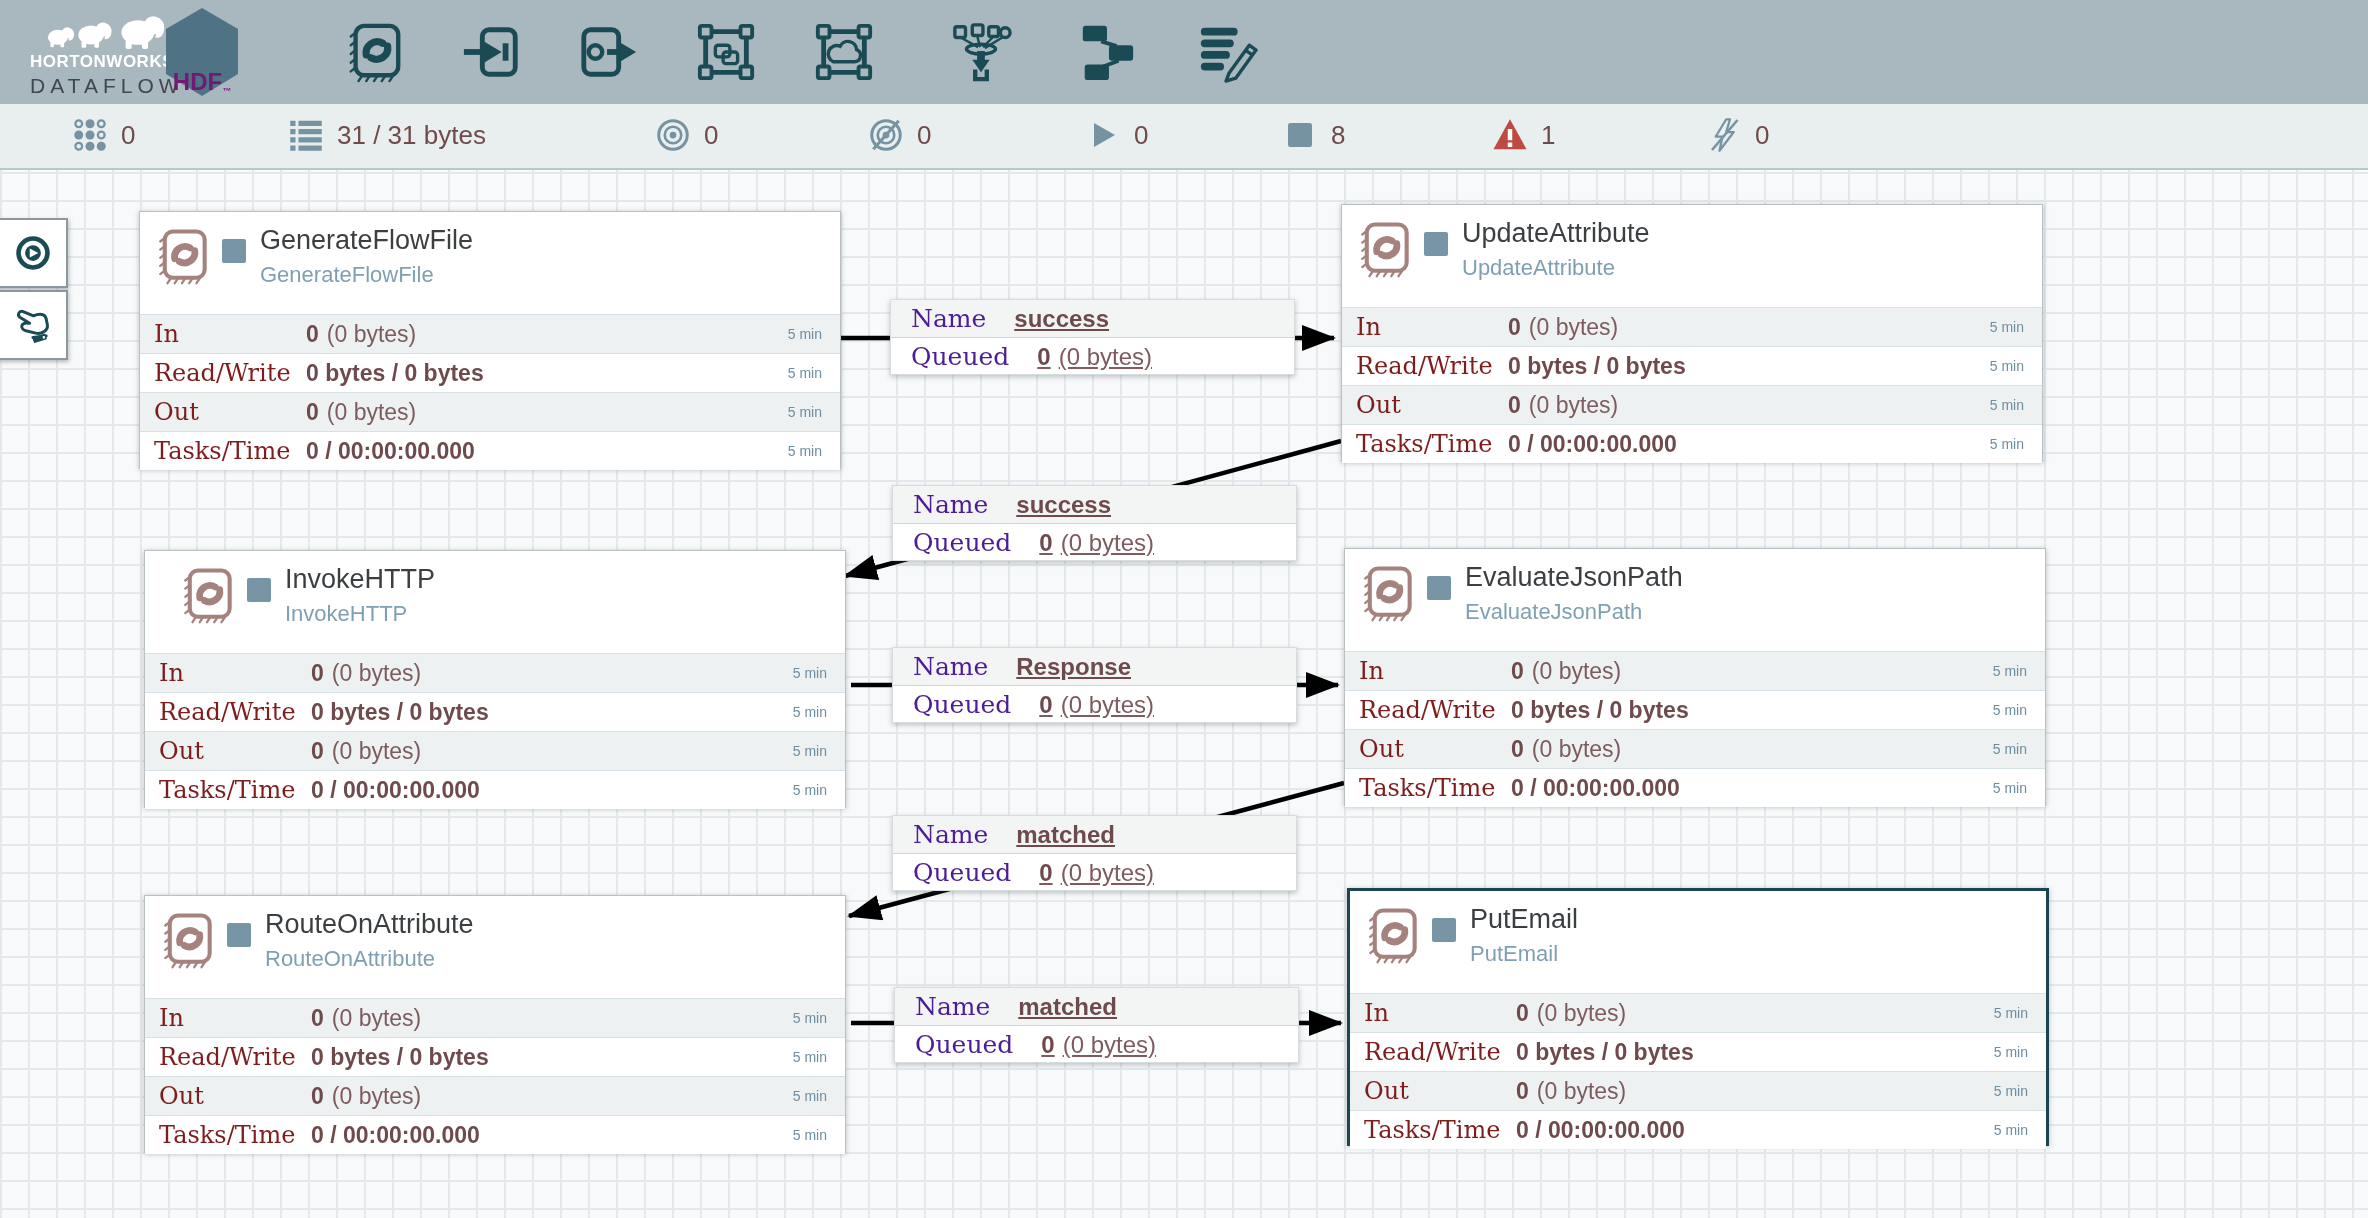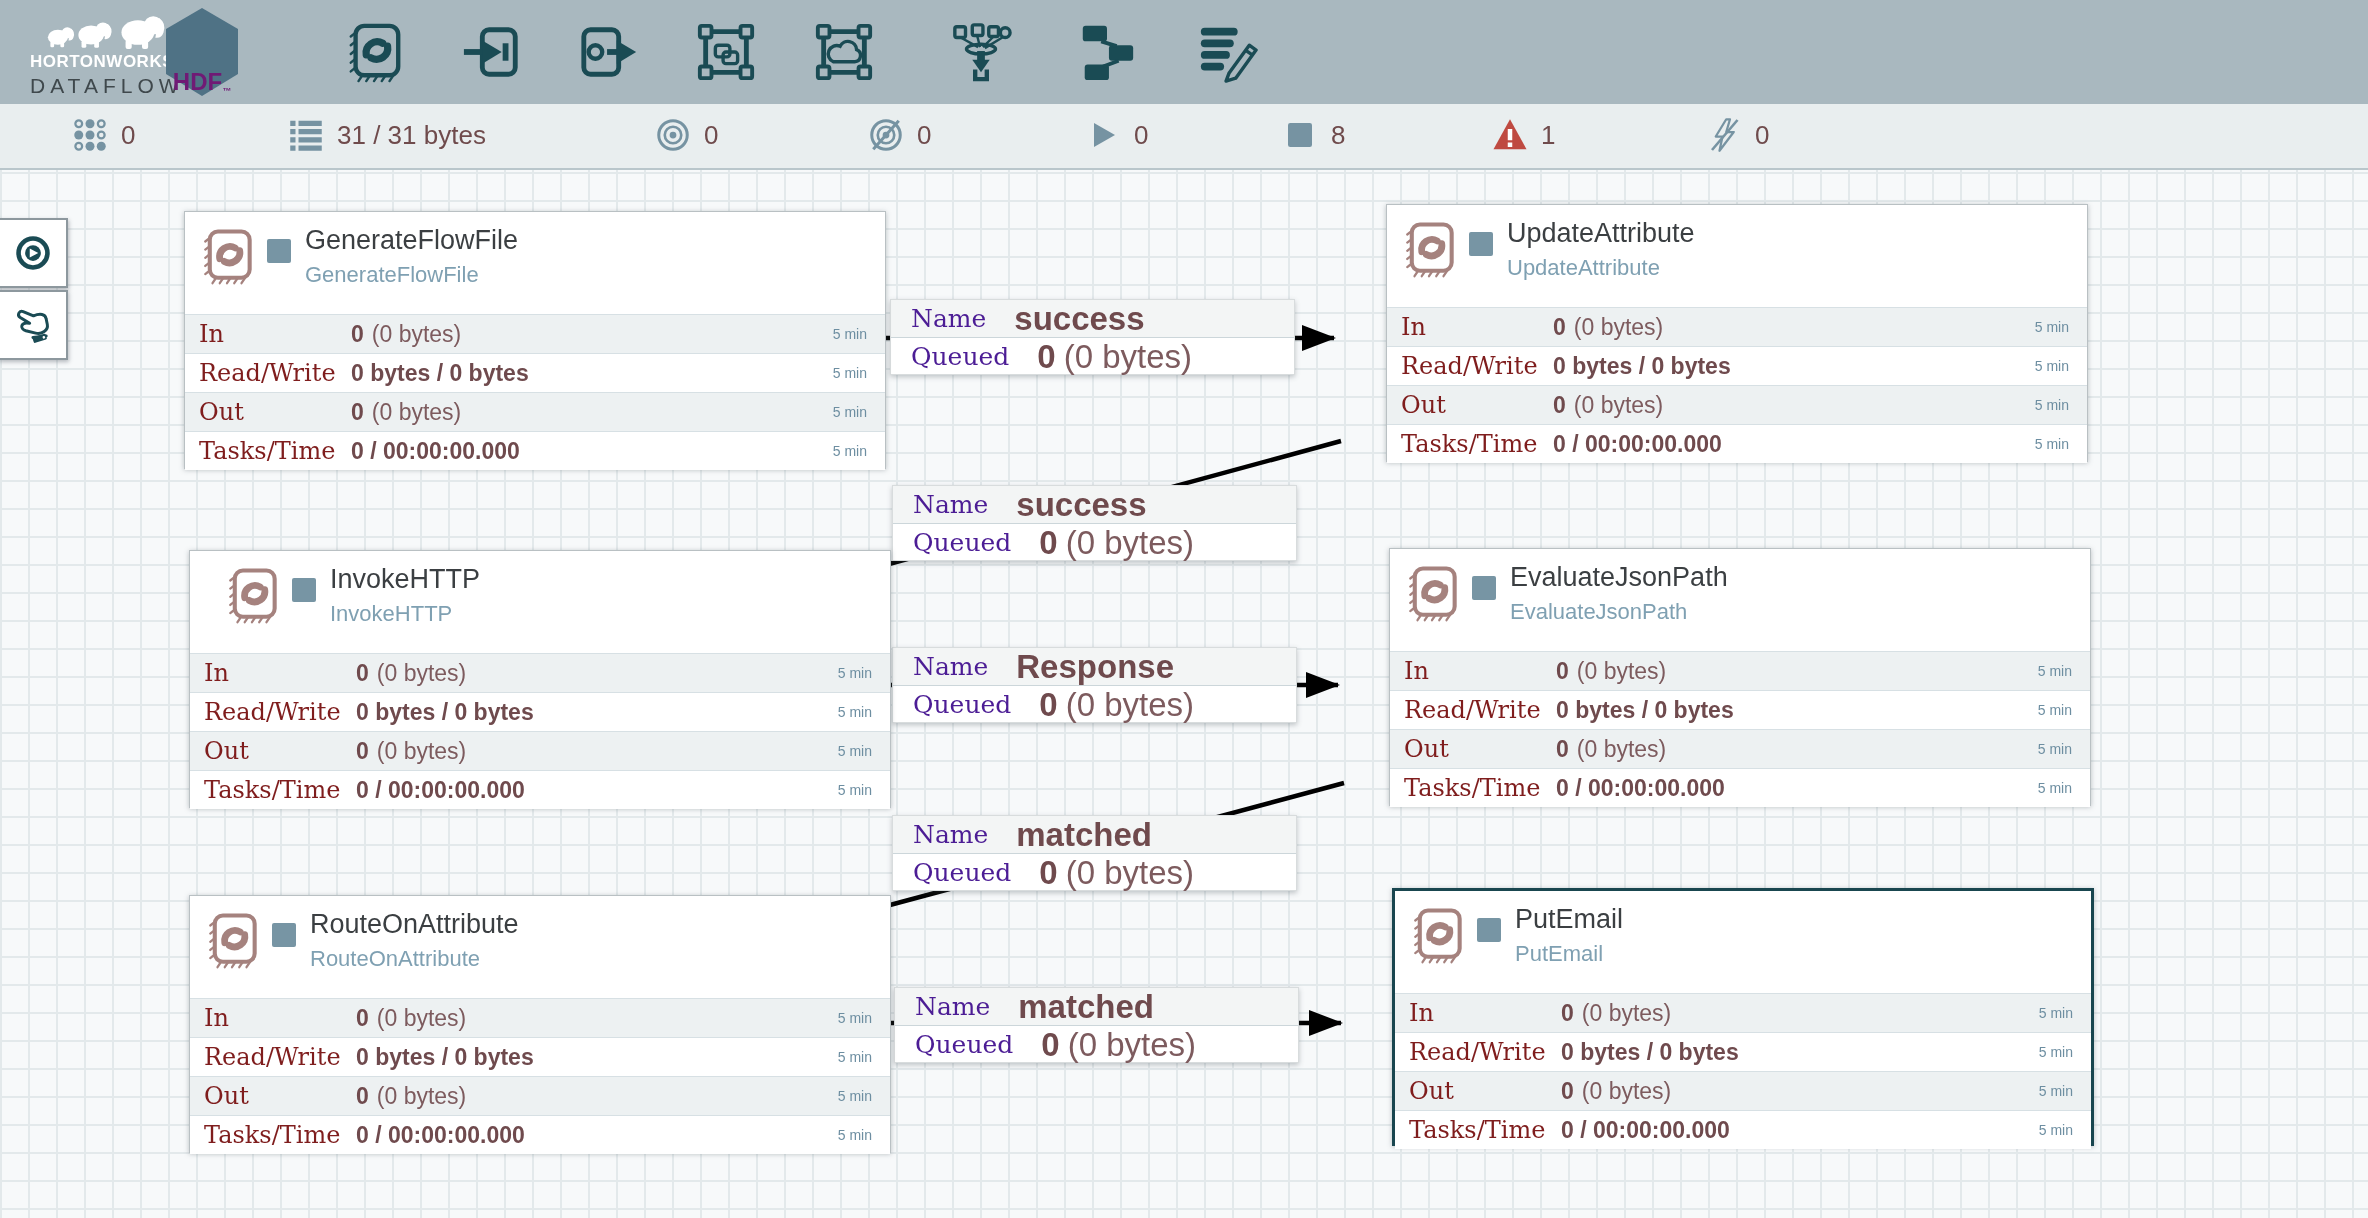--- a/index.html
+++ b/index.html
@@ -65,21 +65,21 @@
   .palette-btn{
     position:absolute;left:-2px;width:66px;height:66px;background:#ffffff;
     border:2px solid #8d989e;box-shadow:1px 2px 4px rgba(60,70,80,.35);
     display:flex;align-items:center;justify-content:center;z-index:6;cursor:pointer;
   }
   .palette-btn svg{width:42px;height:42px;color:#1a4b54;}
   
   .processor{
     position:absolute;width:702px;height:258px;background:#ffffff;
     border:1px solid #b9c0c3;box-shadow:0 1px 5px rgba(70,80,90,.35);
-    box-sizing:border-box;z-index:4;cursor:pointer;margin-left:45px;
+    box-sizing:border-box;z-index:4;cursor:pointer;
   }
   .processor.selected{border:3px solid #19464f;}
   .p-header{position:relative;height:102px;}
   .p-icon{position:absolute;left:13px;top:11px;width:58px;height:66px;color:#a5827e;}
   .p-status{
     position:absolute;left:82px;top:27px;width:24px;height:24px;
     background:#7795a4;border-radius:2px;
   }
   .p-title{
     position:absolute;left:120px;top:13px;font-size:27px;color:#3b3f42;white-space:nowrap;
@@ -107,21 +107,21 @@
     position:absolute;width:405px;height:76px;background:#fff;
     border:1px solid #d8dcdd;box-shadow:0 2px 5px rgba(60,70,80,.3);
     box-sizing:border-box;z-index:3;cursor:pointer;
   }
   .c-row{height:37px;display:flex;align-items:center;padding-left:20px;}
   .c-row.c-name{background:#f3f5f5;border-bottom:1px solid #ccd6da;}
   .c-key{
     font-family:"DejaVu Serif","Liberation Serif",serif;
     font-size:25px;color:#4c1d95;
   }
-  .c-val{font-size:33px;color:#7d5b5e;margin-left:28px;white-space:nowrap;}
+  .c-val{font-size:24px;color:#7d5b5e;margin-left:28px;white-space:nowrap;text-decoration:underline;}
   .c-val b{color:#6f4a4d;}
   .c-val .x-q{margin-left:8px;}
   .hidden-defs{position:absolute;width:0;height:0;overflow:hidden;}
 </style>
 </head>
 <body>
 
 <svg class="hidden-defs" aria-hidden="true">
   <defs>
     <symbol id="sym-elph" viewBox="0 0 48 40">

